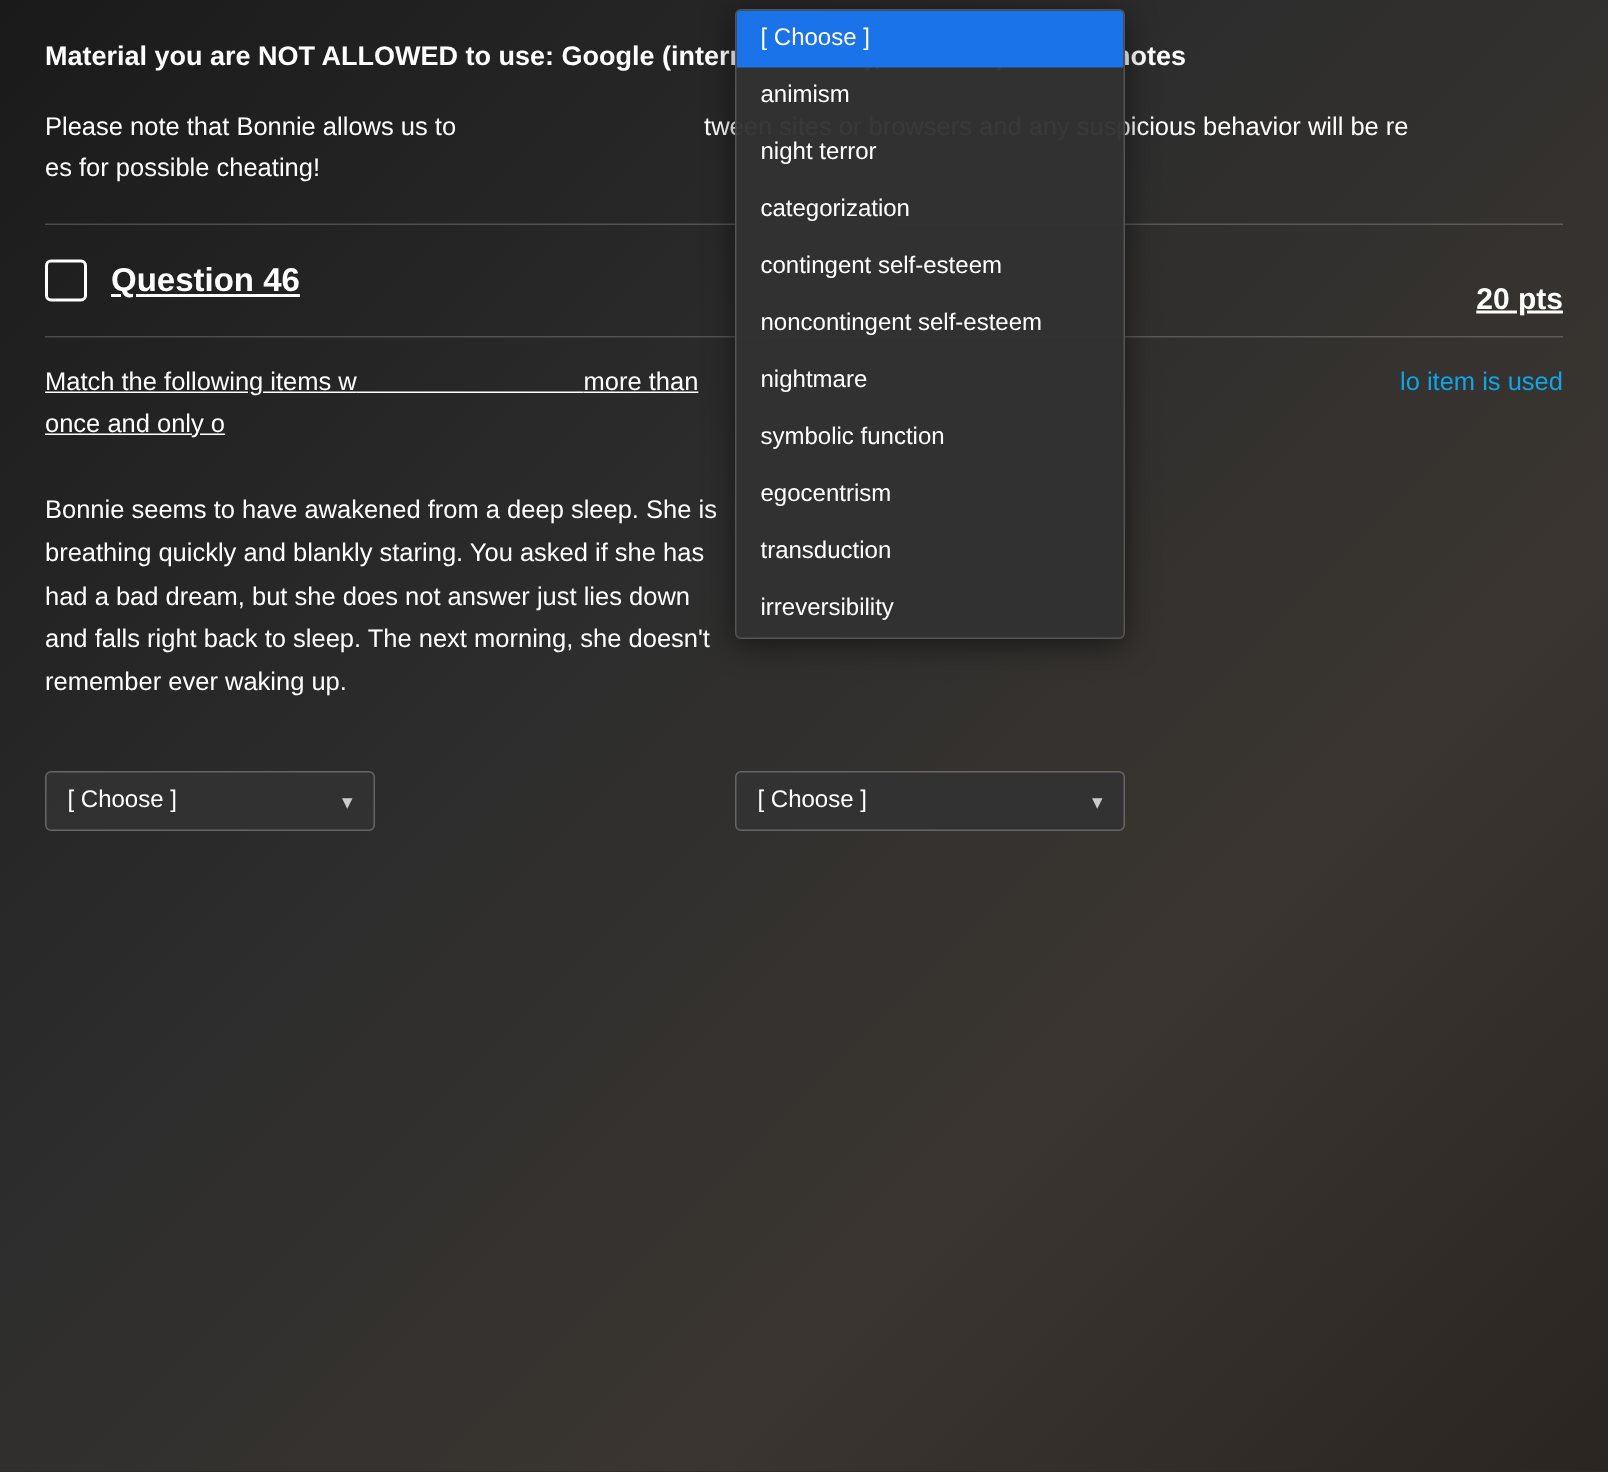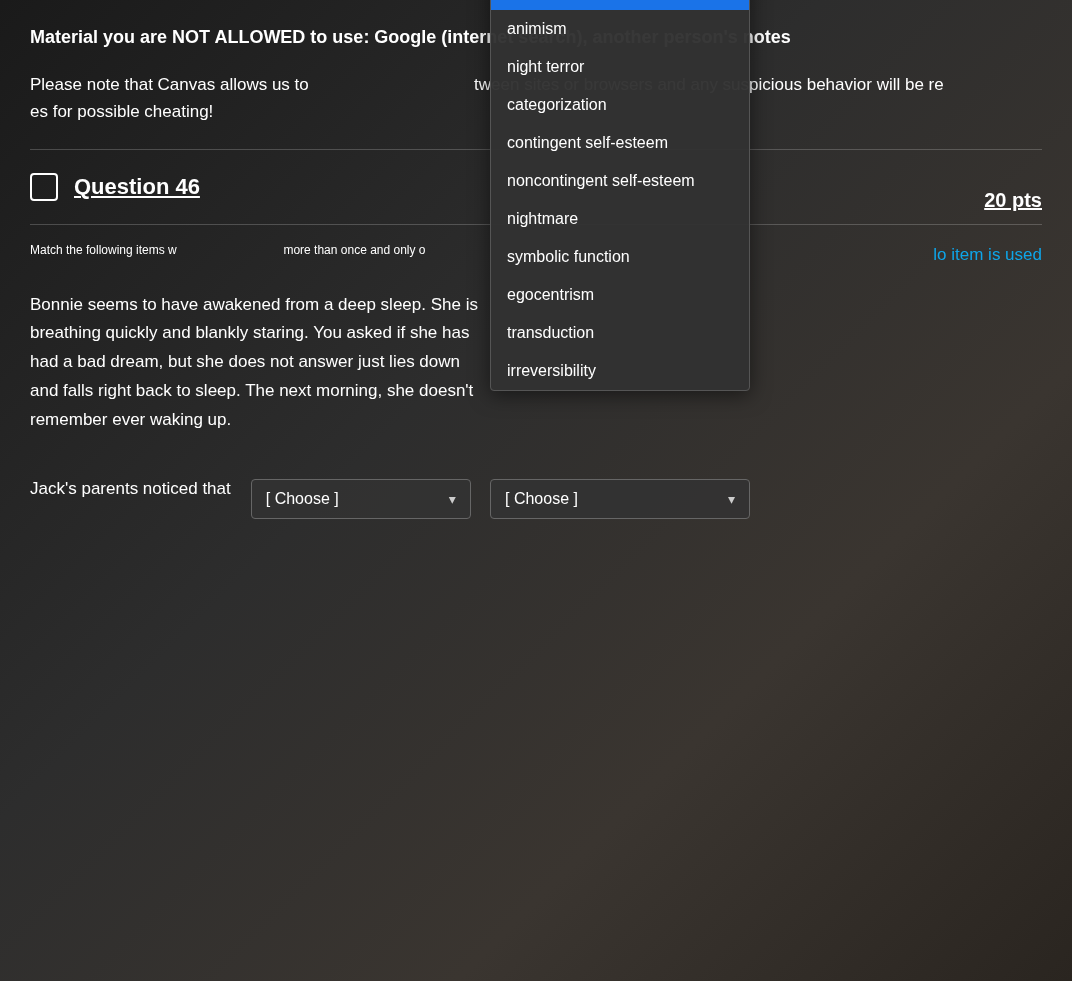--- a/index.html
+++ b/index.html
@@ -157,24 +157,25 @@
       position: relative;
     }
 
     .match-instruction-row {
       display: flex;
       align-items: flex-start;
       position: relative;
     }
 
     .match-instruction-left {
-      font-size: 12px;
+      font-size: 17px;
       color: #ffffff;
       line-height: 1.6;
       max-width: 450px;
+      text-decoration: underline;
     }
 
     .match-instruction-right {
       position: absolute;
       right: 0;
       top: 0;
       font-size: 17px;
       color: #0ea5e9;
       line-height: 1.6;
     }
@@ -198,21 +199,21 @@
 </head>
 <body>
 
 <div class="background-overlay"></div>
 
 <div class="content-wrapper">
 
   <div class="warning-text">Material you are NOT ALLOWED to use: Google (internet search), another person's notes</div>
 
   <div class="canvas-notice">
-    <span>Please note that Canvas allows us to</span>
+    <span>Please note that Bonnie allows us to</span>
     &nbsp;&nbsp;&nbsp;&nbsp;&nbsp;&nbsp;&nbsp;&nbsp;&nbsp;&nbsp;&nbsp;&nbsp;&nbsp;&nbsp;&nbsp;&nbsp;&nbsp;&nbsp;&nbsp;&nbsp;&nbsp;&nbsp;&nbsp;&nbsp;&nbsp;&nbsp;&nbsp;&nbsp;&nbsp;&nbsp;&nbsp;&nbsp;&nbsp;
     <span>tween sites or browsers and any suspicious behavior will be re</span>
     <br>
     <span>es for possible cheating!</span>
   </div>
 
   <div class="question-header">
     <div class="question-checkbox"></div>
     <div class="question-title">Question 46</div>
     <div class="question-points">20 pts</div>
@@ -259,21 +260,20 @@
             <span>[ Choose ]</span>
             <span class="chevron-down">▾</span>
           </div>
 
         </div>
       </div>
 
     </div>
 
     <div class="jack-row" style="margin-top: 40px;">
-      <div class="jack-text">Jack's parents noticed that</div>
       <div class="jack-dropdown">
         <span>[ Choose ]</span>
         <span class="chevron-down">▾</span>
       </div>
     </div>
 
   </div>
 
 </div>
 

